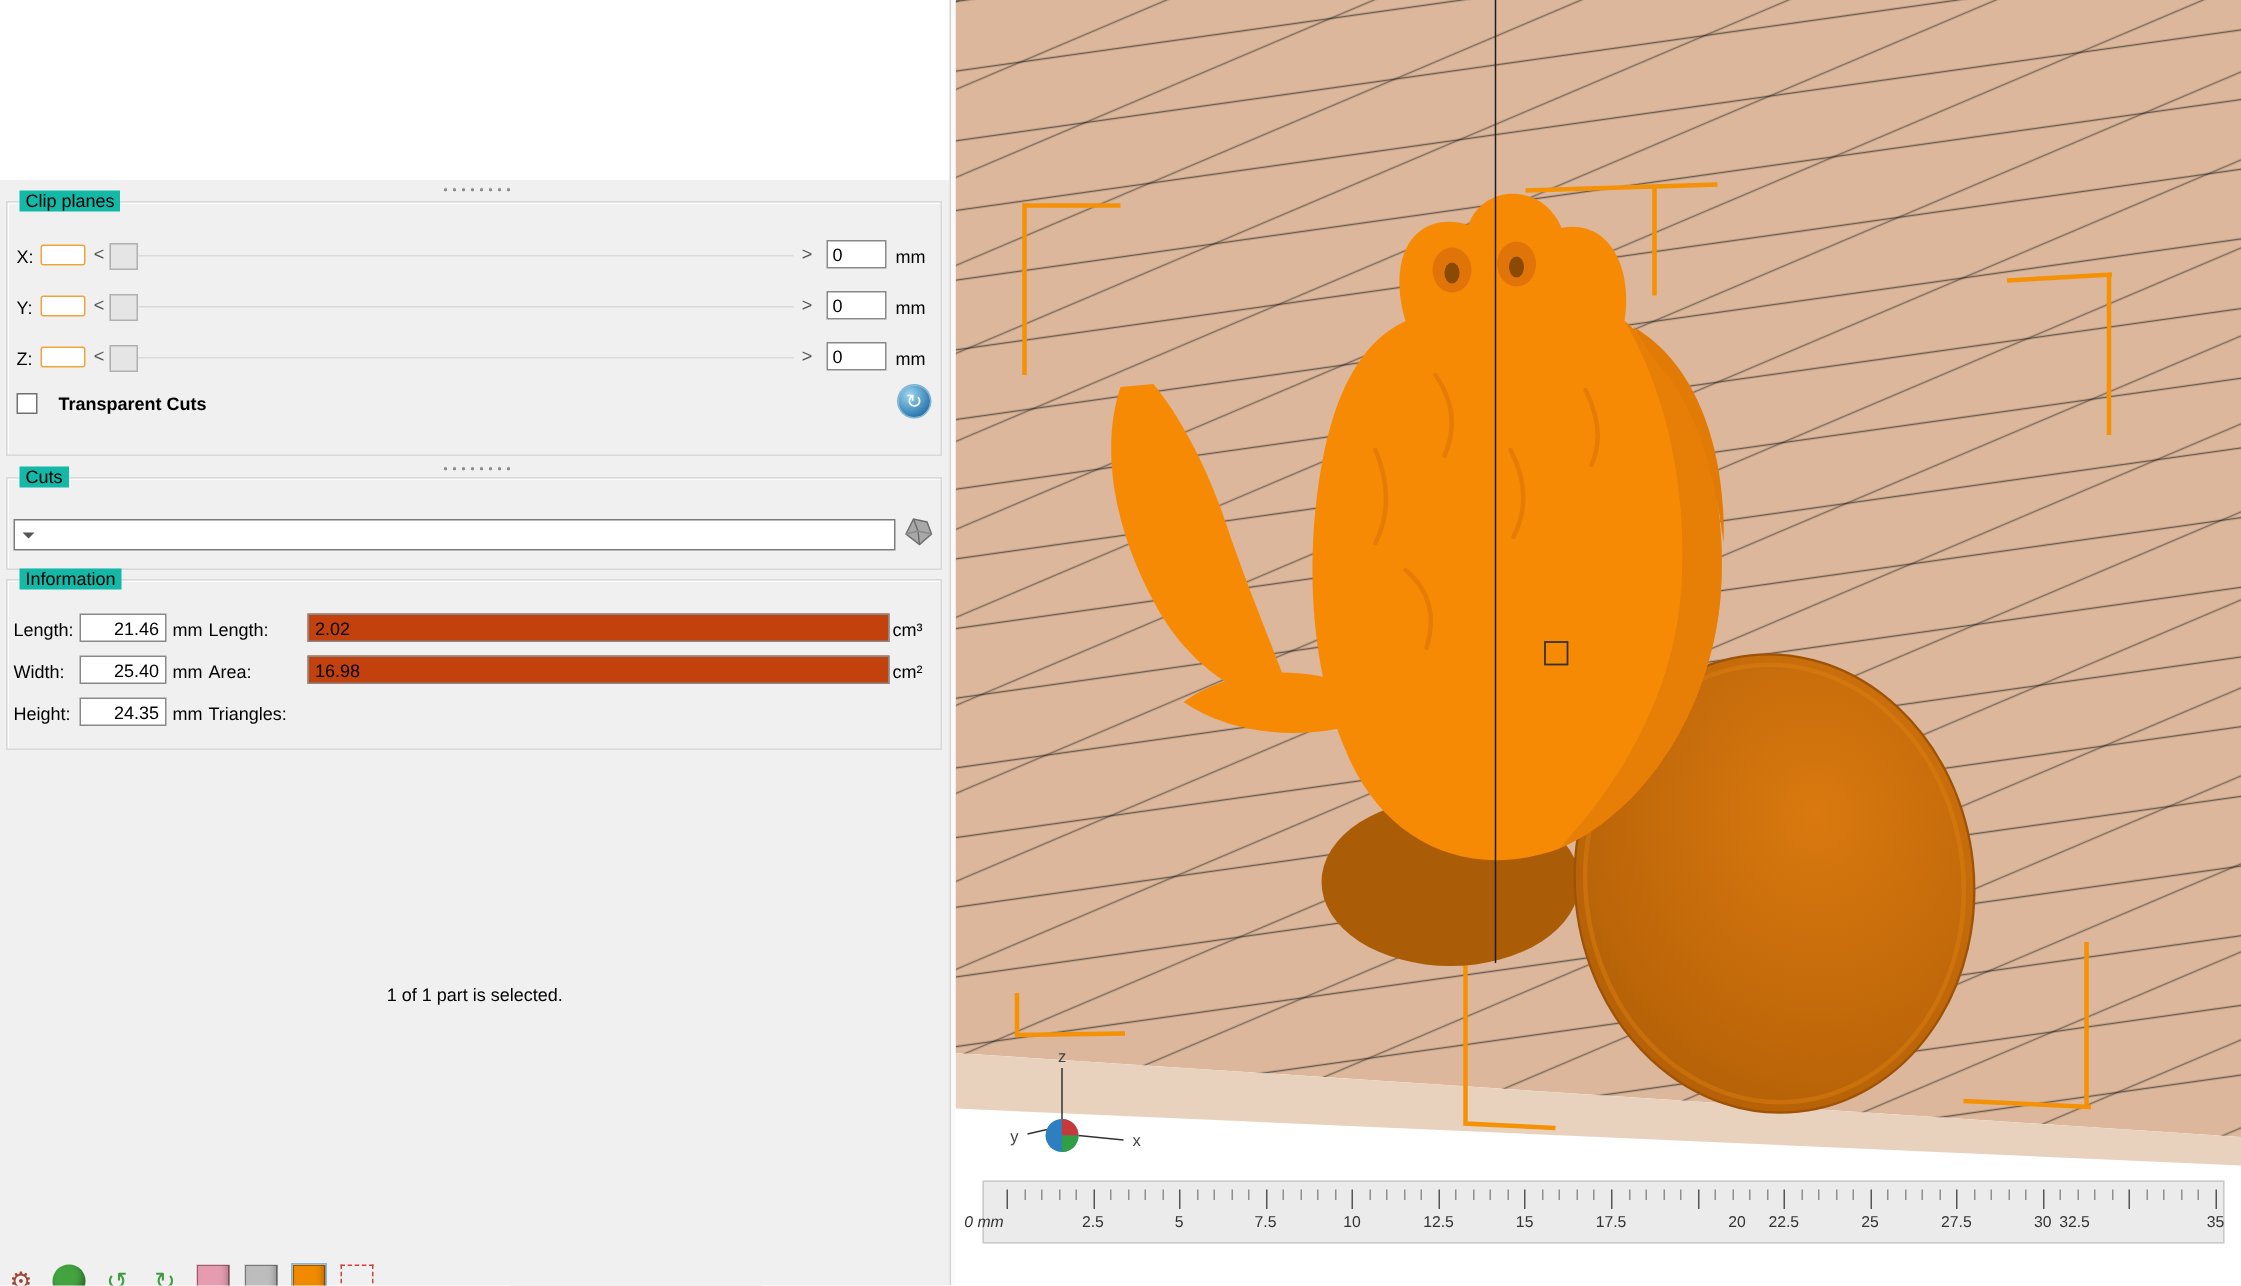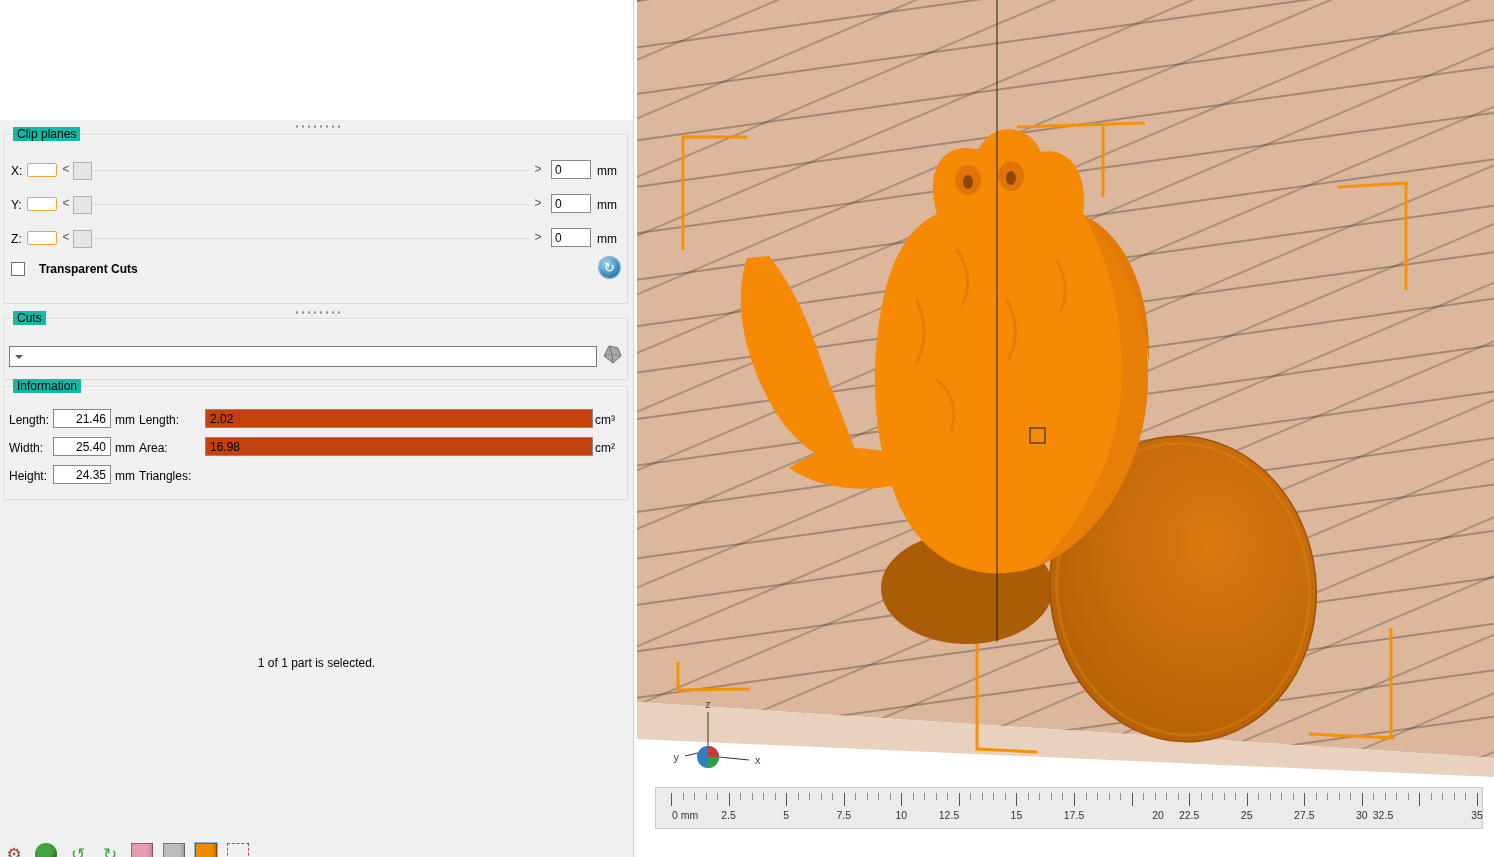--- a/index.html
+++ b/index.html
@@ -247,21 +247,21 @@
       <path d="M71,757 L71,746 A11,11 0 0 1 82,757 Z" fill="#c83a3a"></path>
       <path d="M71,757 L82,757 A11,11 0 0 1 71,768 Z" fill="#2f9e44"></path>
       <text x="71" y="708" font-size="11" fill="#444" text-anchor="middle">z</text>
       <text x="118" y="764" font-size="11" fill="#444">x</text>
       <text x="42" y="761" font-size="11" fill="#444" text-anchor="end">y</text>
     </g>
   </svg>
 
   <div class="ruler" id="ruler">
       <span class="tick major" style="left: 15px;"></span>
-      <span class="tick-label" style="left: 29px;">0 mm</span>
+      <span class="tick-label" style="left: 0; font-style: italic;">0 mm</span>
       <span class="tick minor" style="left: 26.5143px;"></span>
       <span class="tick minor" style="left: 38.0286px;"></span>
       <span class="tick minor" style="left: 49.5429px;"></span>
       <span class="tick minor" style="left: 61.0571px;"></span>
       <span class="tick major" style="left: 72.5714px;"></span>
       <span class="tick-label" style="left: 72.5714px;">2.5</span>
       <span class="tick minor" style="left: 84.0857px;"></span>
       <span class="tick minor" style="left: 95.6px;"></span>
       <span class="tick minor" style="left: 107.114px;"></span>
       <span class="tick minor" style="left: 118.629px;"></span>
@@ -277,21 +277,21 @@
       <span class="tick minor" style="left: 210.743px;"></span>
       <span class="tick minor" style="left: 222.257px;"></span>
       <span class="tick minor" style="left: 233.771px;"></span>
       <span class="tick major" style="left: 245.286px;"></span>
       <span class="tick-label" style="left: 245.286px;">10</span>
       <span class="tick minor" style="left: 256.8px;"></span>
       <span class="tick minor" style="left: 268.314px;"></span>
       <span class="tick minor" style="left: 279.829px;"></span>
       <span class="tick minor" style="left: 291.343px;"></span>
       <span class="tick major" style="left: 302.857px;"></span>
-      <span class="tick-label" style="left: 293px;">12.5</span>
+      <span class="tick-label" style="left: 303px;">12.5</span>
       <span class="tick minor" style="left: 314.371px;"></span>
       <span class="tick minor" style="left: 325.886px;"></span>
       <span class="tick minor" style="left: 337.4px;"></span>
       <span class="tick minor" style="left: 348.914px;"></span>
       <span class="tick major" style="left: 360.429px;"></span>
       <span class="tick-label" style="left: 360.429px;">15</span>
       <span class="tick minor" style="left: 371.943px;"></span>
       <span class="tick minor" style="left: 383.457px;"></span>
       <span class="tick minor" style="left: 394.971px;"></span>
       <span class="tick minor" style="left: 406.486px;"></span>

